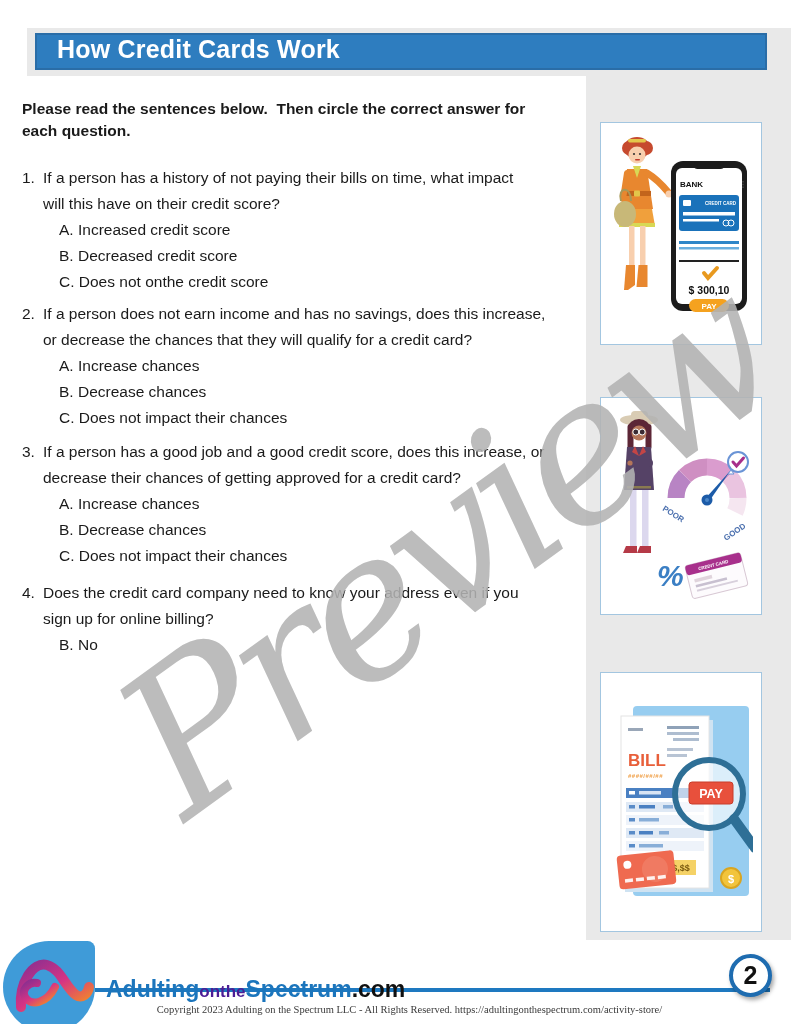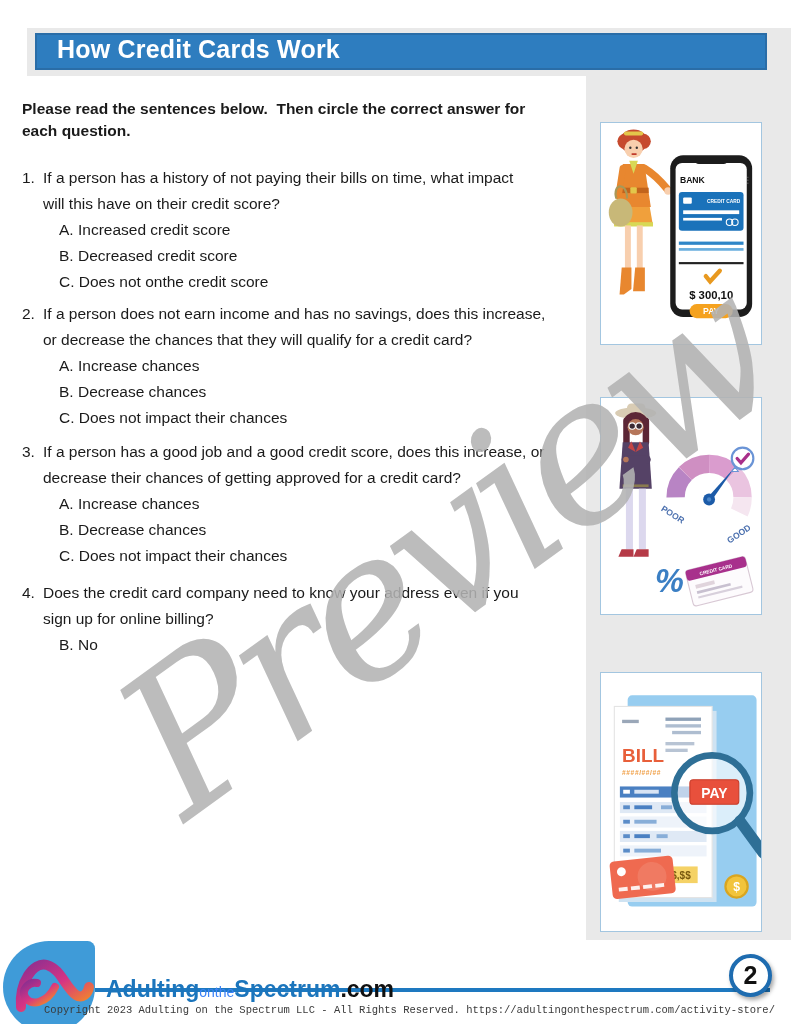--- a/index.html
+++ b/index.html
@@ -34,52 +34,52 @@
   .watermark {
     position:absolute; left:80px; top:450px; width:680px; text-align:center;
     transform:rotate(-36deg);
     font-family:"DejaVu Serif", serif; font-style:italic;
     font-size:200px; line-height:234px; letter-spacing:-10px; white-space:nowrap;
     color:#b3b3b3; opacity:0.88; z-index:6; pointer-events:none;
   }
   
   .card {
     position:absolute; left:600px; width:162px; background:#ffffff;
-    border:1px solid #a3c6e0; z-index:2;
+    border:1px solid #a3c6e0; padding:8px; z-index:2;
   }
   .card1 { top:122px; height:223px; }
   .card2 { top:397px; height:218px; }
   .card3 { top:672px; height:260px; }
   .card svg { display:block; width:100%; height:100%; }
   
   .footer { position:absolute; left:0; top:940px; width:791px; height:84px; background:#fff; }
   .logo {
     position:absolute; left:3px; top:941px; width:92px; height:92px;
     background:#3f9bd8; border-radius:50% 8% 50% 50%; z-index:3;
   }
   .brand-row {
     position:absolute; left:106px; top:948px; width:620px;
     display:flex; align-items:baseline; white-space:nowrap; z-index:3;
   }
   .brand-big { font-size:23px; font-weight:bold; }
   .brand-blue { color:#1b75bc; }
   .brand-dark { color:#101010;margin-top:28px; }
-  .brand-small { font-size:14px; font-weight:normal; color:#3b82f6; }
+  .brand-small { font-size:17px; font-weight:bold; color:#4c1d95; }
   .brand-tagline { font-size:24px; font-weight:bold; color:#101010; margin-left:26px; }
   .brand-underline { position:absolute; left:95px; top:988px; width:675px; height:4px; background:#1e79c0; z-index:2; }
   .page-badge {
     position:absolute; left:729px; top:954px; width:43px; height:43px;
     background:#fff; border:4px solid #1e6cb0; border-radius:50%;
     box-shadow:2px 3px 4px rgba(0,0,0,0.35);
     display:flex; align-items:center; justify-content:center; z-index:4;
   }
   .page-badge span { font-size:25px; font-weight:bold; color:#111; }
   .copyright {
     position:absolute; left:0; right:0; top:1004px; text-align:center;
-    font-family:Liberation Mono, monospace; font-size:10.5px; color:#3a3a3a; z-index:3;padding-left:28px;
+    font-family:Liberation Serif, serif; font-size:10.5px; color:#3a3a3a; z-index:3;padding-left:28px;
   }
 </style>
 </head>
 <body>
 
 <div class="gray-panel"></div>
 <div class="content-white"></div>
 
 <div class="header-bar">
   <span class="title">How Credit Cards Work</span>

